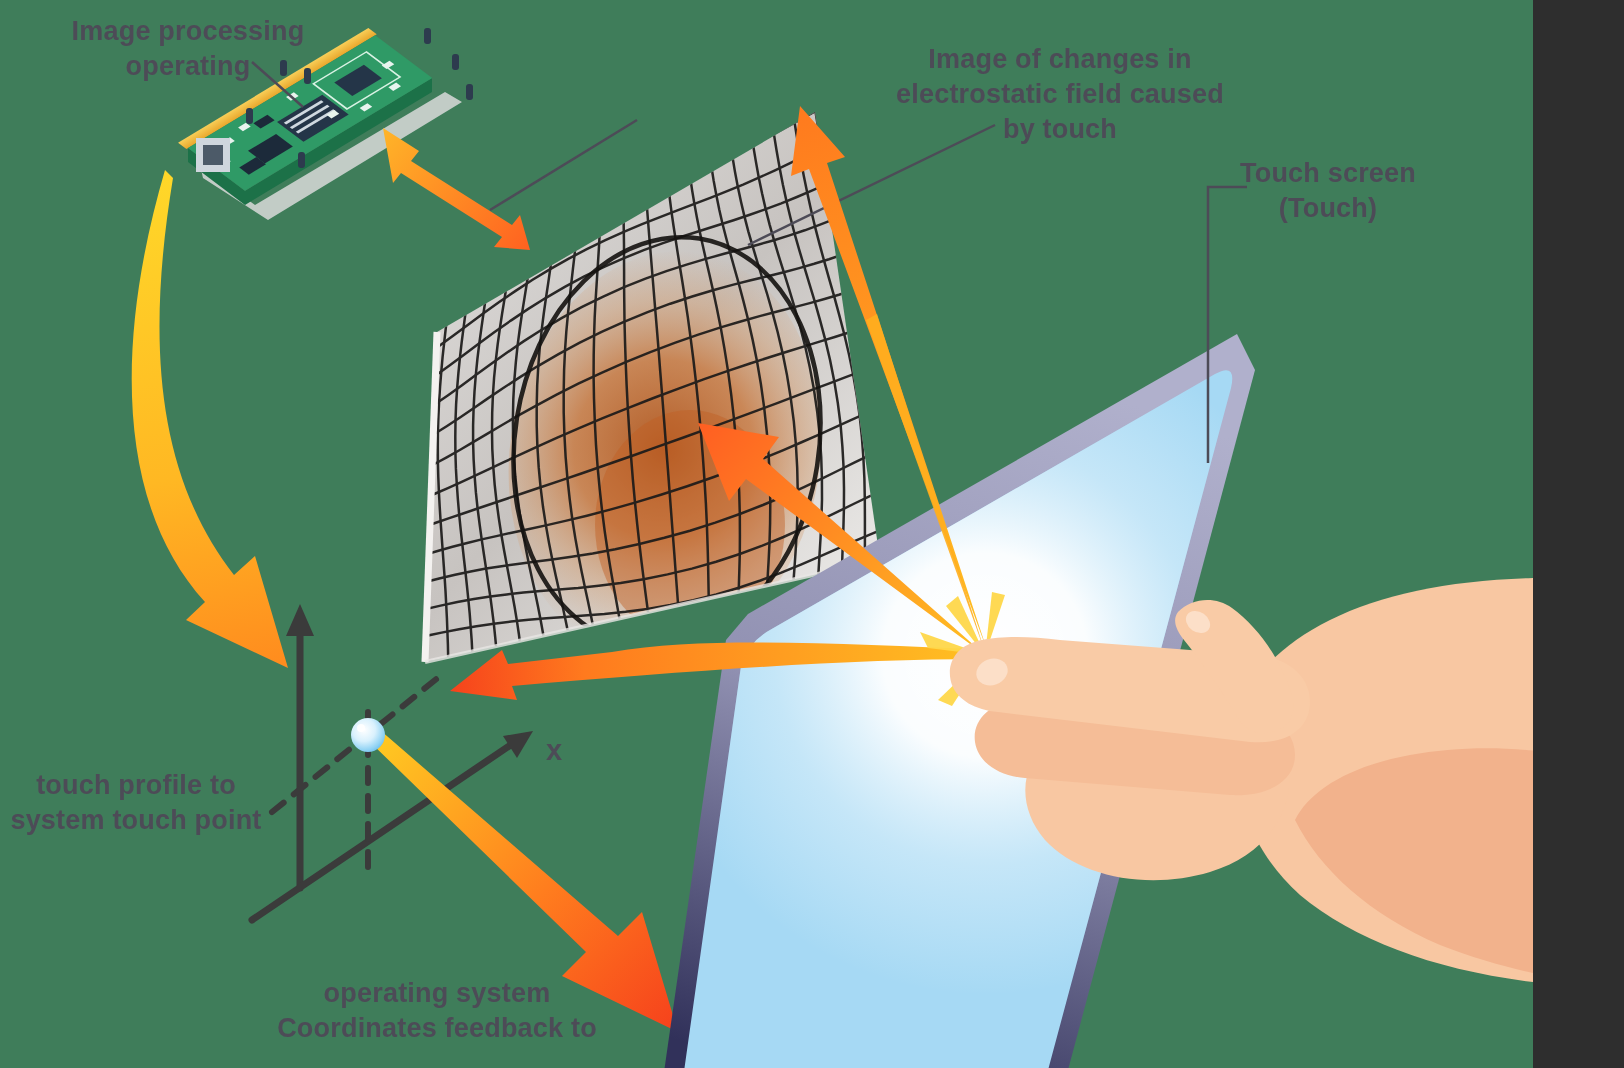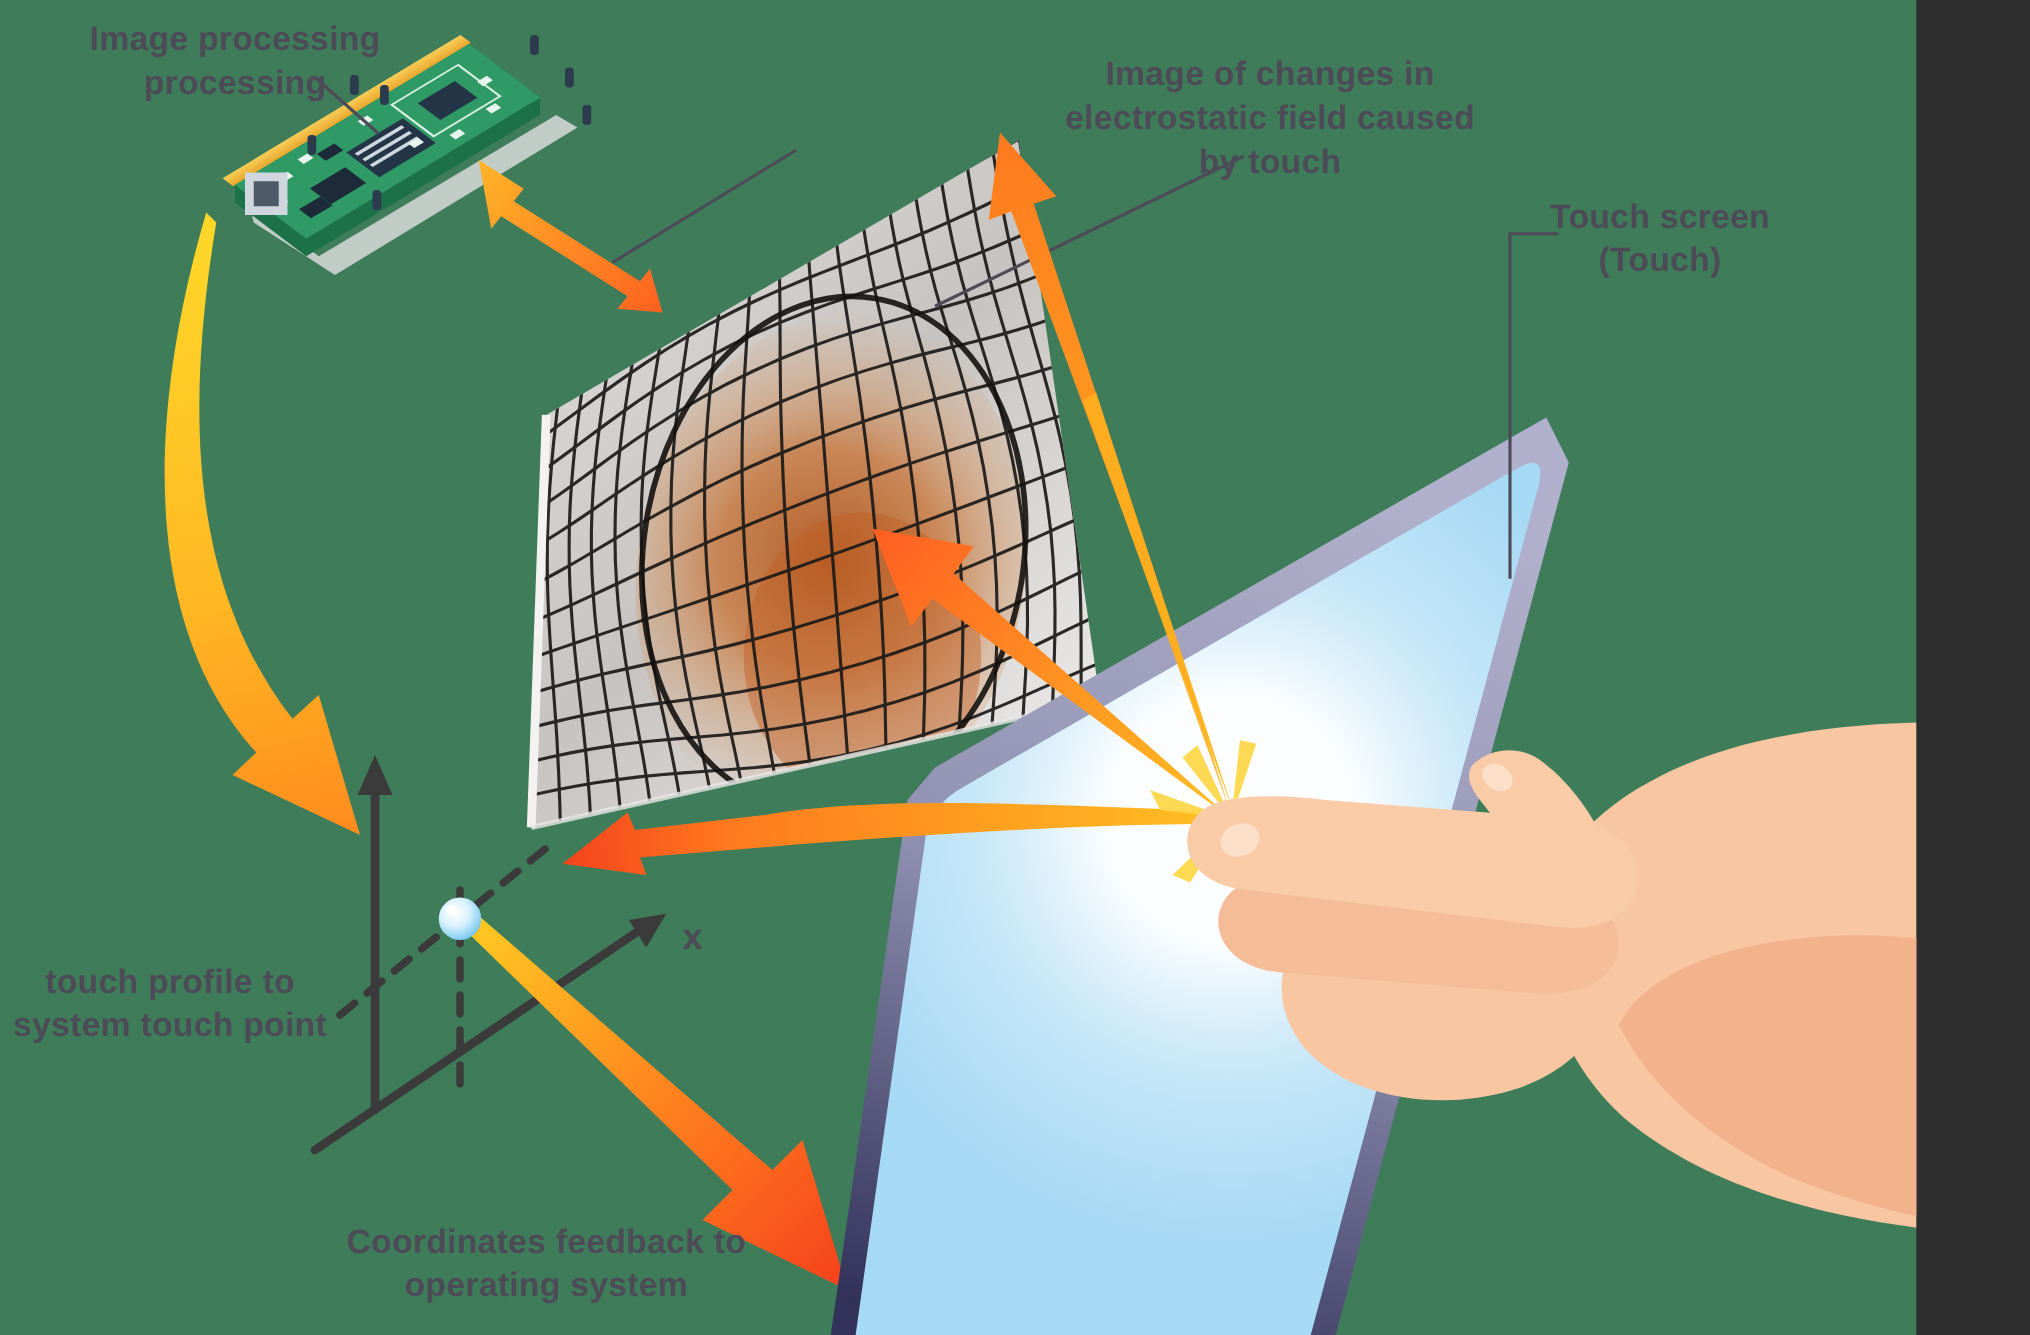--- a/index.html
+++ b/index.html
@@ -235,42 +235,42 @@
     <path d="M1020,700 C990,702 972,720 975,742 C978,762 998,776 1025,778 L1230,795 C1270,797 1295,780 1295,755 C1295,730 1272,712 1240,710 Z" fill="#f5bd97"></path>
     <path d="M982,640 C955,645 945,665 952,685 C958,700 975,710 998,712 L1250,742 C1288,745 1310,728 1310,702 C1310,676 1288,658 1255,655 L1060,640 C1030,636 1000,636 982,640 Z" fill="#f9cba6"></path>
     <ellipse cx="992" cy="672" rx="16" ry="13" transform="rotate(-20 992 672)" fill="#fcdfc8"></ellipse>
     <path d="M1178,612 C1192,598 1215,596 1232,608 C1258,627 1280,658 1292,695 C1296,710 1292,724 1278,730 C1262,737 1246,732 1238,718 C1220,688 1200,660 1184,640 C1176,630 1172,620 1178,612 Z" fill="#f9cba6"></path>
     <ellipse cx="1198" cy="622" rx="13" ry="10" transform="rotate(35 1198 622)" fill="#fcdfc8"></ellipse>
   </g>
 </svg>
 
 <div class="label" style="left:188px;top:14px">
   <div>Image processing</div>
-  <div>processing</div>
+  <div>operating</div>
 </div>
 
 <div class="label" style="left:650px;top:44px">
 </div>
 
-<div class="label" style="left:1016px;top:42px">
+<div class="label" style="left:1060px;top:42px">
   <div>Image of changes in</div>
   <div>electrostatic field caused</div>
   <div>by touch</div>
 </div>
 
 <div class="label" style="left:1328px;top:156px">
   <div>Touch screen</div>
   <div>(Touch)</div>
 </div>
 
 <div class="label" style="left:136px;top:768px">
   <div>touch profile to</div>
   <div>system touch point</div>
 </div>
 
 <div class="label" style="left:437px;top:976px">
+  <div>operating system</div>
   <div>Coordinates feedback to</div>
-  <div>operating system</div>
 </div>
 
 <div class="axis-label" style="left:546px;top:734px">x</div>
 
 </div>
 
 </body></html>

